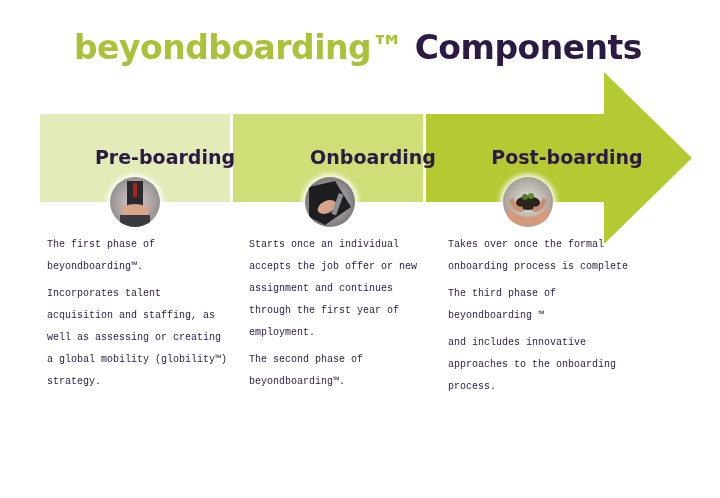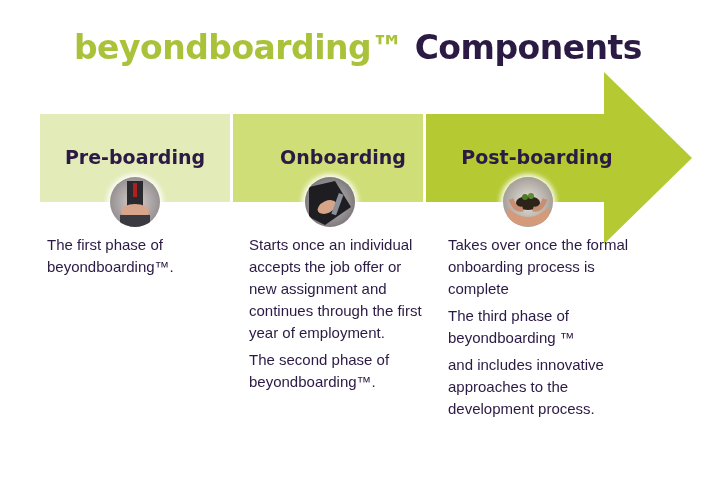--- a/index.html
+++ b/index.html
@@ -4,25 +4,25 @@
 <style>
   html, body { margin: 0; padding: 0; background: #ffffff; }
   body { width: 720px; height: 498px; position: relative; overflow: hidden;
          font-family: "DejaVu Sans", "Liberation Sans", sans-serif; }
   .title { position: absolute; left: 0; top: 28px; width: 716px; text-align: center;
            font-size: 33px; font-weight: bold; letter-spacing: -0.5px; white-space: nowrap; }
   .title .brand { color: #a9c23a; }
   .title .rest { color: #2b1a44; }
   svg.arrow { position: absolute; left: 0; top: 0; }
   .phase-label { position: absolute; top: 146px; text-align: center; font-weight: bold;
-                 font-size: 19px; color: #2b1a44; white-space: nowrap; }
+                 font-size: 19px; color: #2b1a44; white-space: nowrap; margin-left: 30px; }
   .photo { position: absolute; top: 177px; width: 50px; height: 50px; border-radius: 50%;
            overflow: hidden; box-shadow: 0 0 5px 3px rgba(255,255,255,0.9); }
-  .desc { position: absolute; top: 234px; font-size: 15px; line-height: 22px; color: #2b1a44;
-          font-family: Liberation Sans, sans-serif; }
+  .desc { position: absolute; top: 234px; font-size: 10px; line-height: 22px; color: #2b1a44;
+          font-family: Liberation Mono, monospace; }
   .desc p { margin: 0 0 5px 0; }
 </style>
 </head>
 <body>
 
 <div class="title">
   <span class="brand">beyondboarding™</span>
   <span class="rest">Components</span>
 </div>
 
@@ -43,20 +43,21 @@
       </defs>
     <rect width="50" height="50" fill="url(#g1)"></rect>
     <rect x="17" y="4" width="16" height="30" fill="#2a2a2e"></rect>
     <rect x="23" y="6" width="4" height="14" fill="#b02020"></rect>
     <ellipse cx="25" cy="34" rx="14" ry="7" fill="#d9a58a"></ellipse>
     <rect x="10" y="38" width="30" height="12" fill="#3a3a40"></rect>
   </svg>
 </div>
 <div class="desc" style="left:47px;width:185px;">
   <p>The first phase of beyondboarding™.</p>
+  <p>Incorporates talent acquisition and staffing, as well as  assessing or creating a global mobility (globility™) strategy.</p>
 </div>
 
 <div class="phase-label" style="left:233px;width:220px;">Onboarding</div>
 <div class="photo" style="left:305px;">
   <svg width="50" height="50" viewBox="0 0 50 50">
     <defs>
         <radialGradient id="g2" cx="50%" cy="50%" r="60%">
           <stop offset="0" stop-color="#cfc9c4"></stop>
           <stop offset="1" stop-color="#6f6a70"></stop>
         </radialGradient>
@@ -86,14 +87,14 @@
     <circle cx="22" cy="20" r="3" fill="#4e7a2a"></circle>
     <circle cx="28" cy="19" r="3" fill="#5e8c30"></circle>
     <path d="M4 30 Q25 50 46 30 L46 42 Q25 56 4 42 Z" fill="#d59a7a"></path>
     <path d="M8 22 Q12 34 20 32" stroke="#c98e70" stroke-width="5" fill="none"></path>
     <path d="M42 22 Q38 34 30 32" stroke="#c98e70" stroke-width="5" fill="none"></path>
   </svg>
 </div>
 <div class="desc" style="left:448px;width:185px;">
   <p>Takes over once the formal onboarding process is complete</p>
   <p>The third phase of beyondboarding ™</p>
-  <p>and includes innovative approaches to the development process.</p>
+  <p>and includes innovative approaches to the onboarding process.</p>
 </div>
 
 </body></html>

